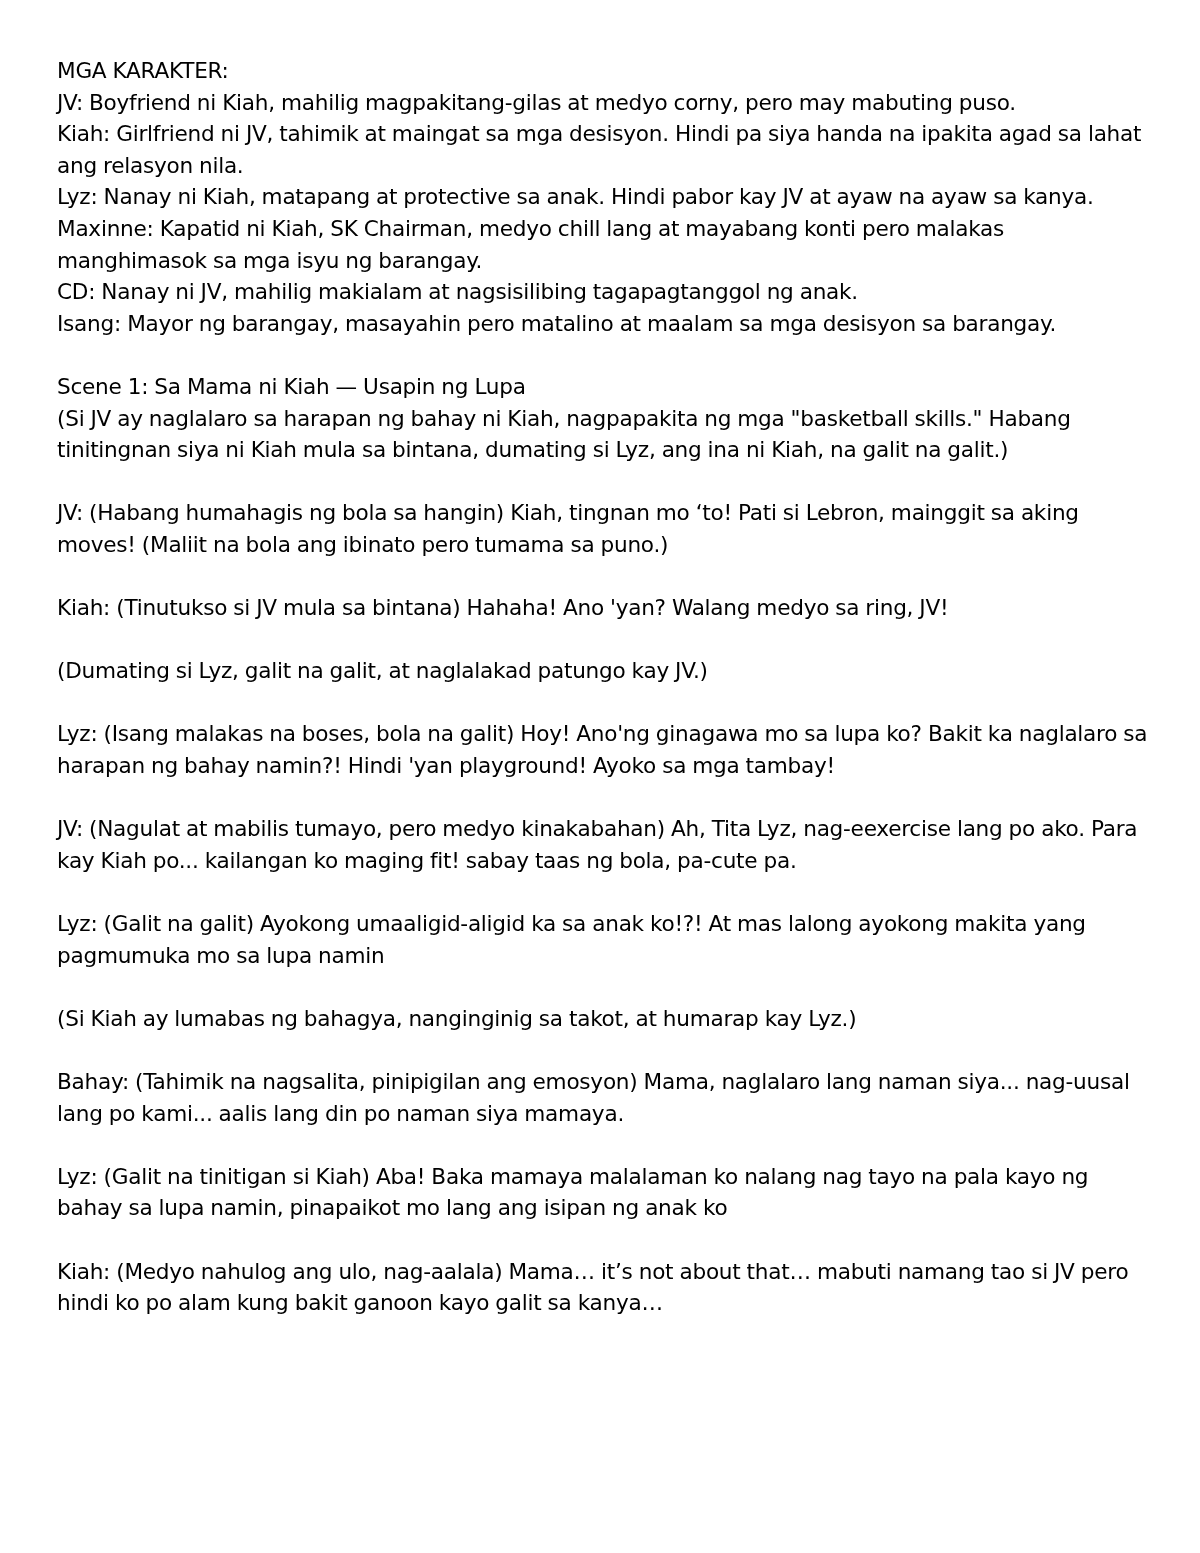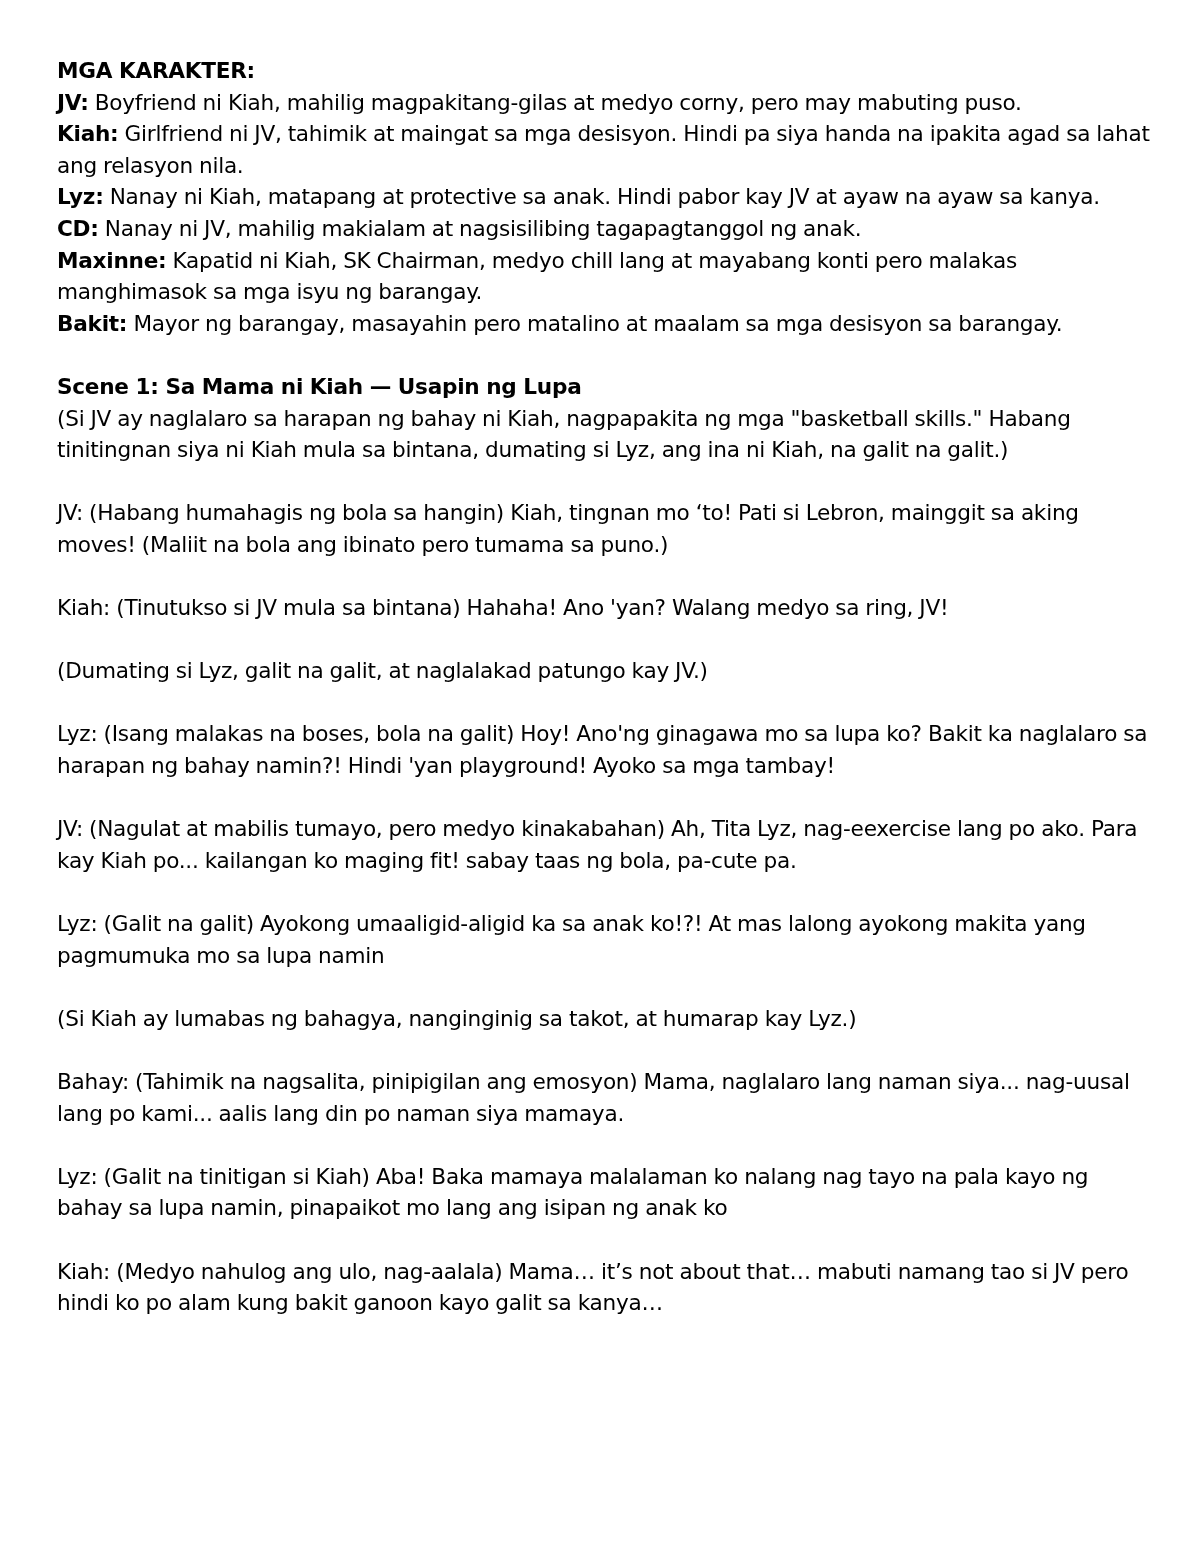--- a/index.html
+++ b/index.html
@@ -16,35 +16,35 @@
       left: 57px;
       top: 55px;
       width: 1100px;
       font-size: 21.6px;
       line-height: 31.6px;
       letter-spacing: -0.25px;
       word-spacing: -0.5px;
     }
     .p { margin: 0; }
     .gap { height: 31.6px; }
-    .b { font-weight: bold; }
+    .b { font-weight: normal; }
   </style>
 </head>
 <body>
 
 <div class="page">
 
   <p class="p b">MGA KARAKTER:</p>
 
   <p class="p"><span class="b">JV:</span><span> Boyfriend ni Kiah, mahilig magpakitang-gilas at medyo corny, pero may mabuting puso.</span></p>
   <p class="p"><span class="b">Kiah:</span><span> Girlfriend ni JV, tahimik at maingat sa mga desisyon. Hindi pa siya handa na ipakita agad sa lahat ang relasyon nila.</span></p>
   <p class="p"><span class="b">Lyz:</span><span> Nanay ni Kiah, matapang at protective sa anak. Hindi pabor kay JV at ayaw na ayaw sa kanya.</span></p>
+  <p class="p"><span class="b">Maxinne:</span><span> Kapatid ni Kiah, SK Chairman, medyo chill lang at mayabang konti pero malakas manghimasok sa mga isyu ng barangay.</span></p>
   <p class="p"><span class="b">CD:</span><span> Nanay ni JV, mahilig makialam at nagsisilibing tagapagtanggol ng anak.</span></p>
-  <p class="p"><span class="b">Maxinne:</span><span> Kapatid ni Kiah, SK Chairman, medyo chill lang at mayabang konti pero malakas manghimasok sa mga isyu ng barangay.</span></p>
-  <p class="p"><span class="b">Bakit:</span><span> Mayor ng barangay, masayahin pero matalino at maalam sa mga desisyon sa barangay.</span></p>
+  <p class="p"><span class="b">Isang:</span><span> Mayor ng barangay, masayahin pero matalino at maalam sa mga desisyon sa barangay.</span></p>
 
   <div class="gap"></div>
 
   <p class="p b">Scene 1: Sa Mama ni Kiah — Usapin ng Lupa</p>
   <p class="p">(Si JV ay naglalaro sa harapan ng bahay ni Kiah, nagpapakita ng mga "basketball skills." Habang tinitingnan siya ni Kiah mula sa bintana, dumating si Lyz, ang ina ni Kiah, na galit na galit.)</p>
 
   <div class="gap"></div>
   <p class="p">JV: (Habang humahagis ng bola sa hangin) Kiah, tingnan mo ‘to! Pati si Lebron, mainggit sa aking moves! (Maliit na bola ang ibinato pero tumama sa puno.)</p>
   <div class="gap"></div>
   <p class="p">Kiah: (Tinutukso si JV mula sa bintana) Hahaha! Ano 'yan? Walang medyo sa ring, JV!</p>

